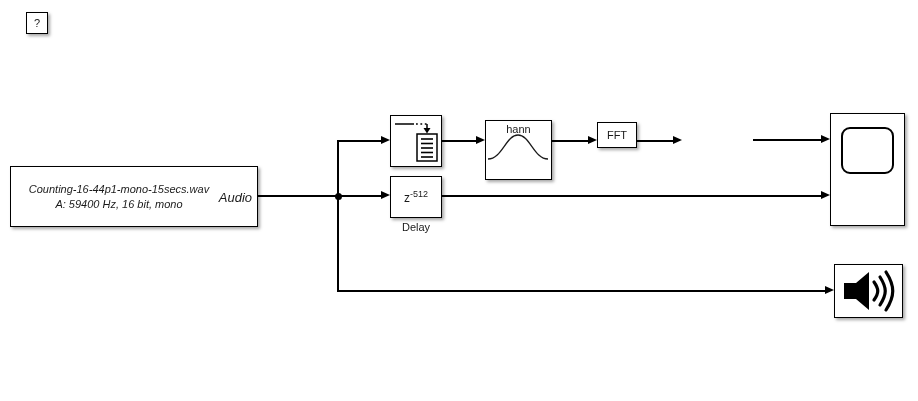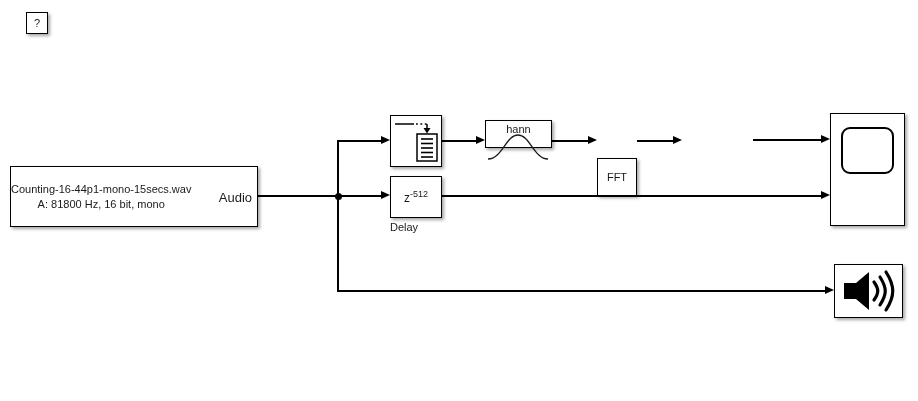--- a/index.html
+++ b/index.html
@@ -29,54 +29,53 @@
     box-sizing: border-box;
     background: #ffffff;
     border: 1px solid #000000;
     box-shadow: 2px 2px 3px rgba(0,0,0,0.35);
     font-size: 11px;
     display: flex; align-items: center; justify-content: center;
     color: #1a1a1a;
   }
   .src-block {
     left: 10px; top: 166px; width: 248px; height: 61px;
-    display: flex; align-items: center; 
+    display: flex; align-items: center; justify-content: center; font-style: italic;
   }
   .src-text { text-align: center; font-size: 11px; line-height: 15px; margin-right: 30px; }
   .src-port {
     position: absolute; right: 5px; top: 50%; transform: translateY(-50%);
     font-size: 13px;
   }
   .buffer-block { left: 390px; top: 115px; width: 52px; height: 52px; }
-  .hann-block { left: 485px; top: 120px; width: 67px; height: 28px; }
+  .hann-block { left: 485px; top: 120px; width: 67px; height: 60px; }
   .hann-label {
     position: absolute; top: 2px; left: 0; width: 100%;
     text-align: center; font-size: 11px;
   }
   .hann-curve { position: absolute; left: 0; top: 0; }
   .fft-block {
-    left: 597px; top: 122px; width: 40px; height: 38px;
+    left: 597px; top: 122px; width: 40px; height: 26px;
     display: flex; align-items: center; justify-content: center;
     font-size: 11px;
-    margin-top: 36px;
   }
   .vad-block {
     left: 682px; top: 127px; width: 71px; height: 31px;
     display: flex; align-items: center; justify-content: center;
     font-size: 11px;
   }
   .delay-block {
     left: 390px; top: 176px; width: 52px; height: 42px;
     display: flex; align-items: center; justify-content: center;
     font-size: 12px;
   }
   .delay-block sup { font-size: 9px; }
   .delay-caption {
     position: absolute; left: 390px; top: 221px; width: 52px;
-    text-align: left; font-size: 11px;
+    text-align: center; font-size: 11px;
   }
   .scope-block { left: 830px; top: 113px; width: 75px; height: 113px; }
   .scope-screen {
     position: absolute; left: 10px; top: 13px; width: 53px; height: 47px;
     border: 2px solid #000000; border-radius: 9px;
     box-sizing: border-box;
   }
   .speaker-block {
     left: 834px; top: 264px; width: 69px; height: 54px;
     display: flex; align-items: center; justify-content: center;
@@ -132,21 +131,21 @@
 
   <div class="wire h" style="left:753px; top:139px; width:68px;"></div>
   <div class="arrowhead" style="left:821px; top:135.25px;"></div>
 
   <div class="wire h" style="left:442px; top:195px; width:379px;"></div>
   <div class="arrowhead" style="left:821px; top:191.25px;"></div>
 
   <div class="block src-block">
     <div class="src-text">
       <div>Counting-16-44p1-mono-15secs.wav</div>
-      <div>A: 81800 Hz, 16 bit, mono</div>
+      <div>A: 59400 Hz, 16 bit, mono</div>
     </div>
     <span class="src-port">Audio</span>
   </div>
 
   <div class="block buffer-block">
     <span>
       <svg width="49" height="49" viewBox="0 0 49 49">
         <line x1="4" y1="8" x2="23" y2="8" stroke="#000" stroke-width="1.5"></line>
         <line x1="25" y1="8" x2="36" y2="8" stroke="#000" stroke-width="1.5" stroke-dasharray="1.8 2.6"></line>
         <line x1="36" y1="8" x2="36" y2="13" stroke="#000" stroke-width="1.5"></line>

